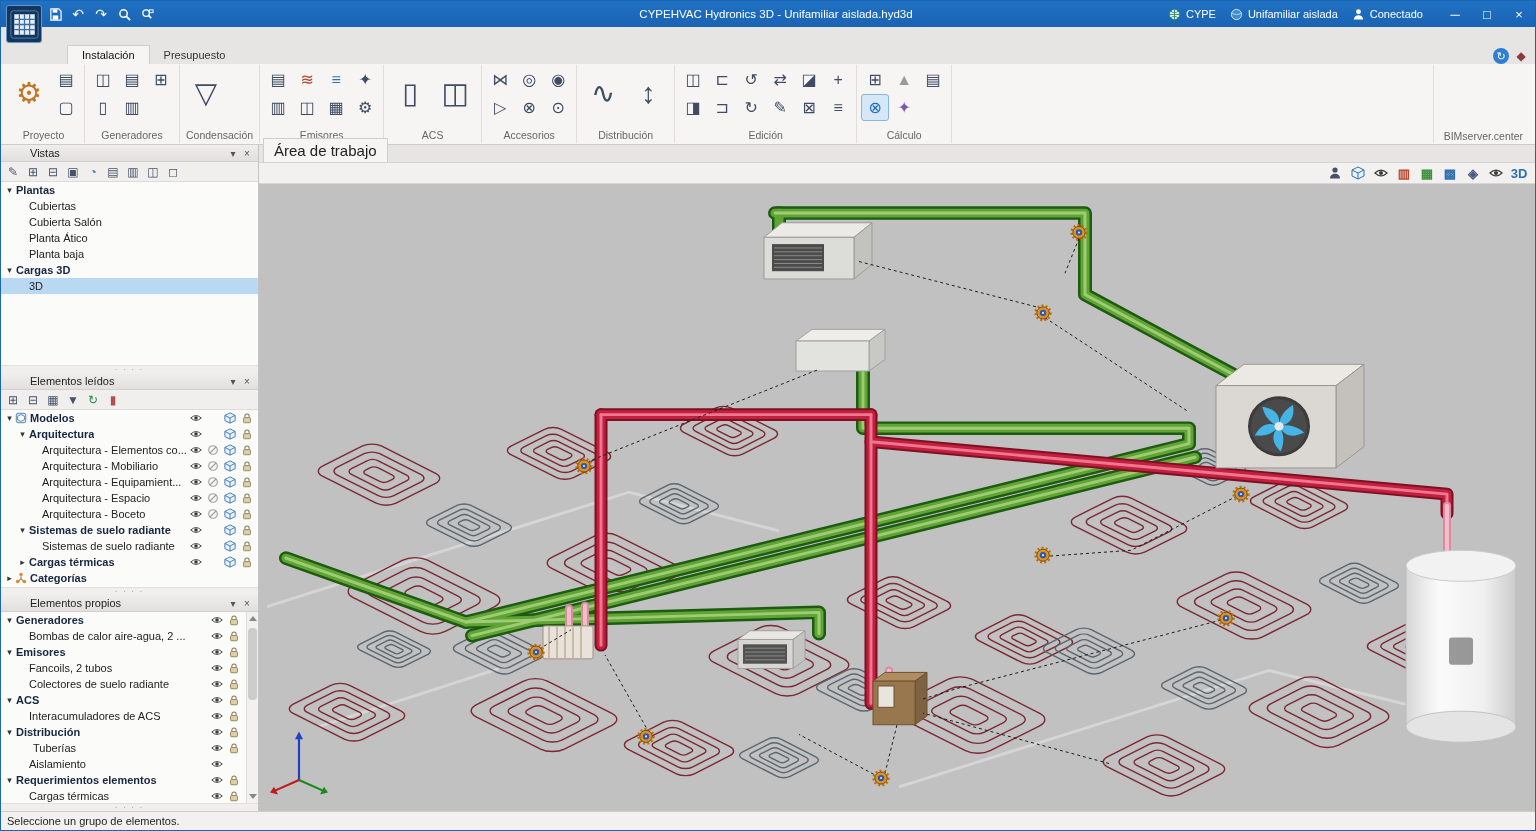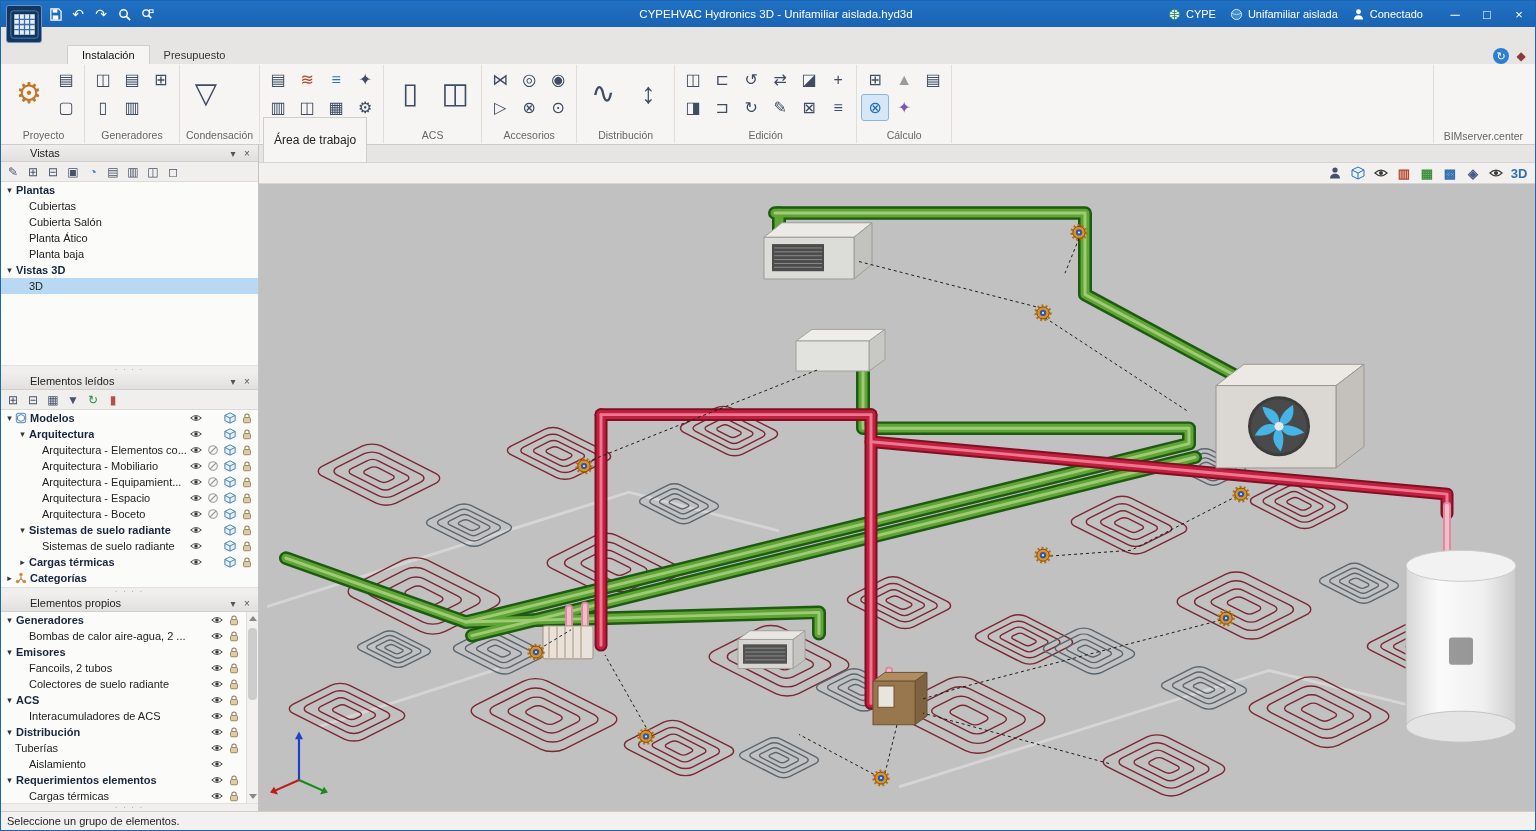--- a/index.html
+++ b/index.html
@@ -70,21 +70,21 @@
   .slot svg{width:12px;height:12px;}
   .dots{height:8px;text-align:center;color:#9a9a9a;font-size:7px;line-height:7px;background:#f0efed;border-top:1px solid #e2e0de;flex:0 0 auto;letter-spacing:2px;}
   .scroll{position:absolute;right:0;top:17px;bottom:8px;width:12px;background:#f2f1ef;border-left:1px solid #ddd;}
   .thumb{position:absolute;top:16px;left:1px;width:9px;height:72px;background:#cdcdcd;border-radius:4px;}
   .sarr{position:absolute;left:2px;width:0;height:0;border-left:4px solid transparent;border-right:4px solid transparent;}
   .sup{top:4px;border-bottom:5px solid #888;}
   .sdn{bottom:4px;border-top:5px solid #888;}
 
   .rightcol{flex:1;display:flex;flex-direction:column;min-width:0;}
   .wsbar{height:18px;background:#e7e5e3;display:flex;align-items:flex-end;padding-left:4px;border-bottom:1px solid #d6d4d2;flex:0 0 auto;}
-  .wstab{background:#f6f5f3;border:1px solid #cfcdcb;border-bottom:none;font-size:12px;padding:15px 10px;color:#222;}
+  .wstab{background:#f6f5f3;border:1px solid #cfcdcb;border-bottom:none;font-size:15px;padding:3px 10px;color:#222;}
   .vtoolbar{height:21px;background:#f2f1ef;border-bottom:1px solid #d8d6d4;display:flex;justify-content:flex-end;align-items:center;padding-right:6px;flex:0 0 auto;}
   .vicons{display:flex;gap:3px;}
   .vicn{width:20px;height:18px;display:flex;align-items:center;justify-content:center;font-size:13px;color:#3c4652;font-weight:bold;}
   .vicn svg{width:14px;height:14px;}
   .viewport{flex:1;min-height:0;position:relative;background:#c1c1c1;}
   .viewport svg.scene{position:absolute;inset:0;width:100%;height:100%;}
 
   .statusbar{height:19px;background:#f2f1ef;border-top:1px solid #cfccc8;display:flex;align-items:center;padding-left:6px;font-size:11px;color:#222;flex:0 0 auto;}
 </style>
 </head>
@@ -306,21 +306,21 @@
             <div class="trow" style="padding-left: 16px;">
               <span class="chev"></span>
               <span class="tlabel">Planta Ático</span>
             </div>
             <div class="trow" style="padding-left: 16px;">
               <span class="chev"></span>
               <span class="tlabel">Planta baja</span>
             </div>
             <div class="trow grp" style="padding-left: 3px;">
               <span class="chev">▾</span>
-              <span class="tlabel">Vistas 3D</span>
+              <span class="tlabel">Cargas 3D</span>
             </div>
             <div class="trow sel" style="padding-left: 16px;">
               <span class="chev"></span>
               <span class="tlabel">3D</span>
             </div>
           </div>
         <div class="dots">· · · ·</div>
       </section>
 
       <section class="panel leidos">
@@ -780,21 +780,21 @@
                   </svg>
                 </span>
                 <span class="slot">
                   <svg viewBox="0 0 12 14">
                     <path d="M3.5 6.5V4.8a2.5 2.5 0 0 1 5 0v1.7" fill="none" stroke="#8a7a55" stroke-width="1.2"></path>
                     <rect x="2" y="6.5" width="8" height="6" rx="1" fill="#decfa8" stroke="#8a7a55"></rect>
                   </svg>
                 </span>
               </span>
             </div>
-            <div class="trow" style="padding-left: 2px;">
+            <div class="trow" style="padding-left: 20px;">
               <span class="chev"></span>
               <span class="tlabel">Tuberías</span>
               <span class="trail">
                 <span class="slot">
                   <svg viewBox="0 0 16 11">
                     <path d="M1 5.5Q8 -1 15 5.5 8 12 1 5.5Z" fill="none" stroke="#3a3a3a" stroke-width="1.2"></path>
                     <circle cx="8" cy="5.5" r="2.3" fill="#3a3a3a"></circle>
                   </svg>
                 </span>
                 <span class="slot">

